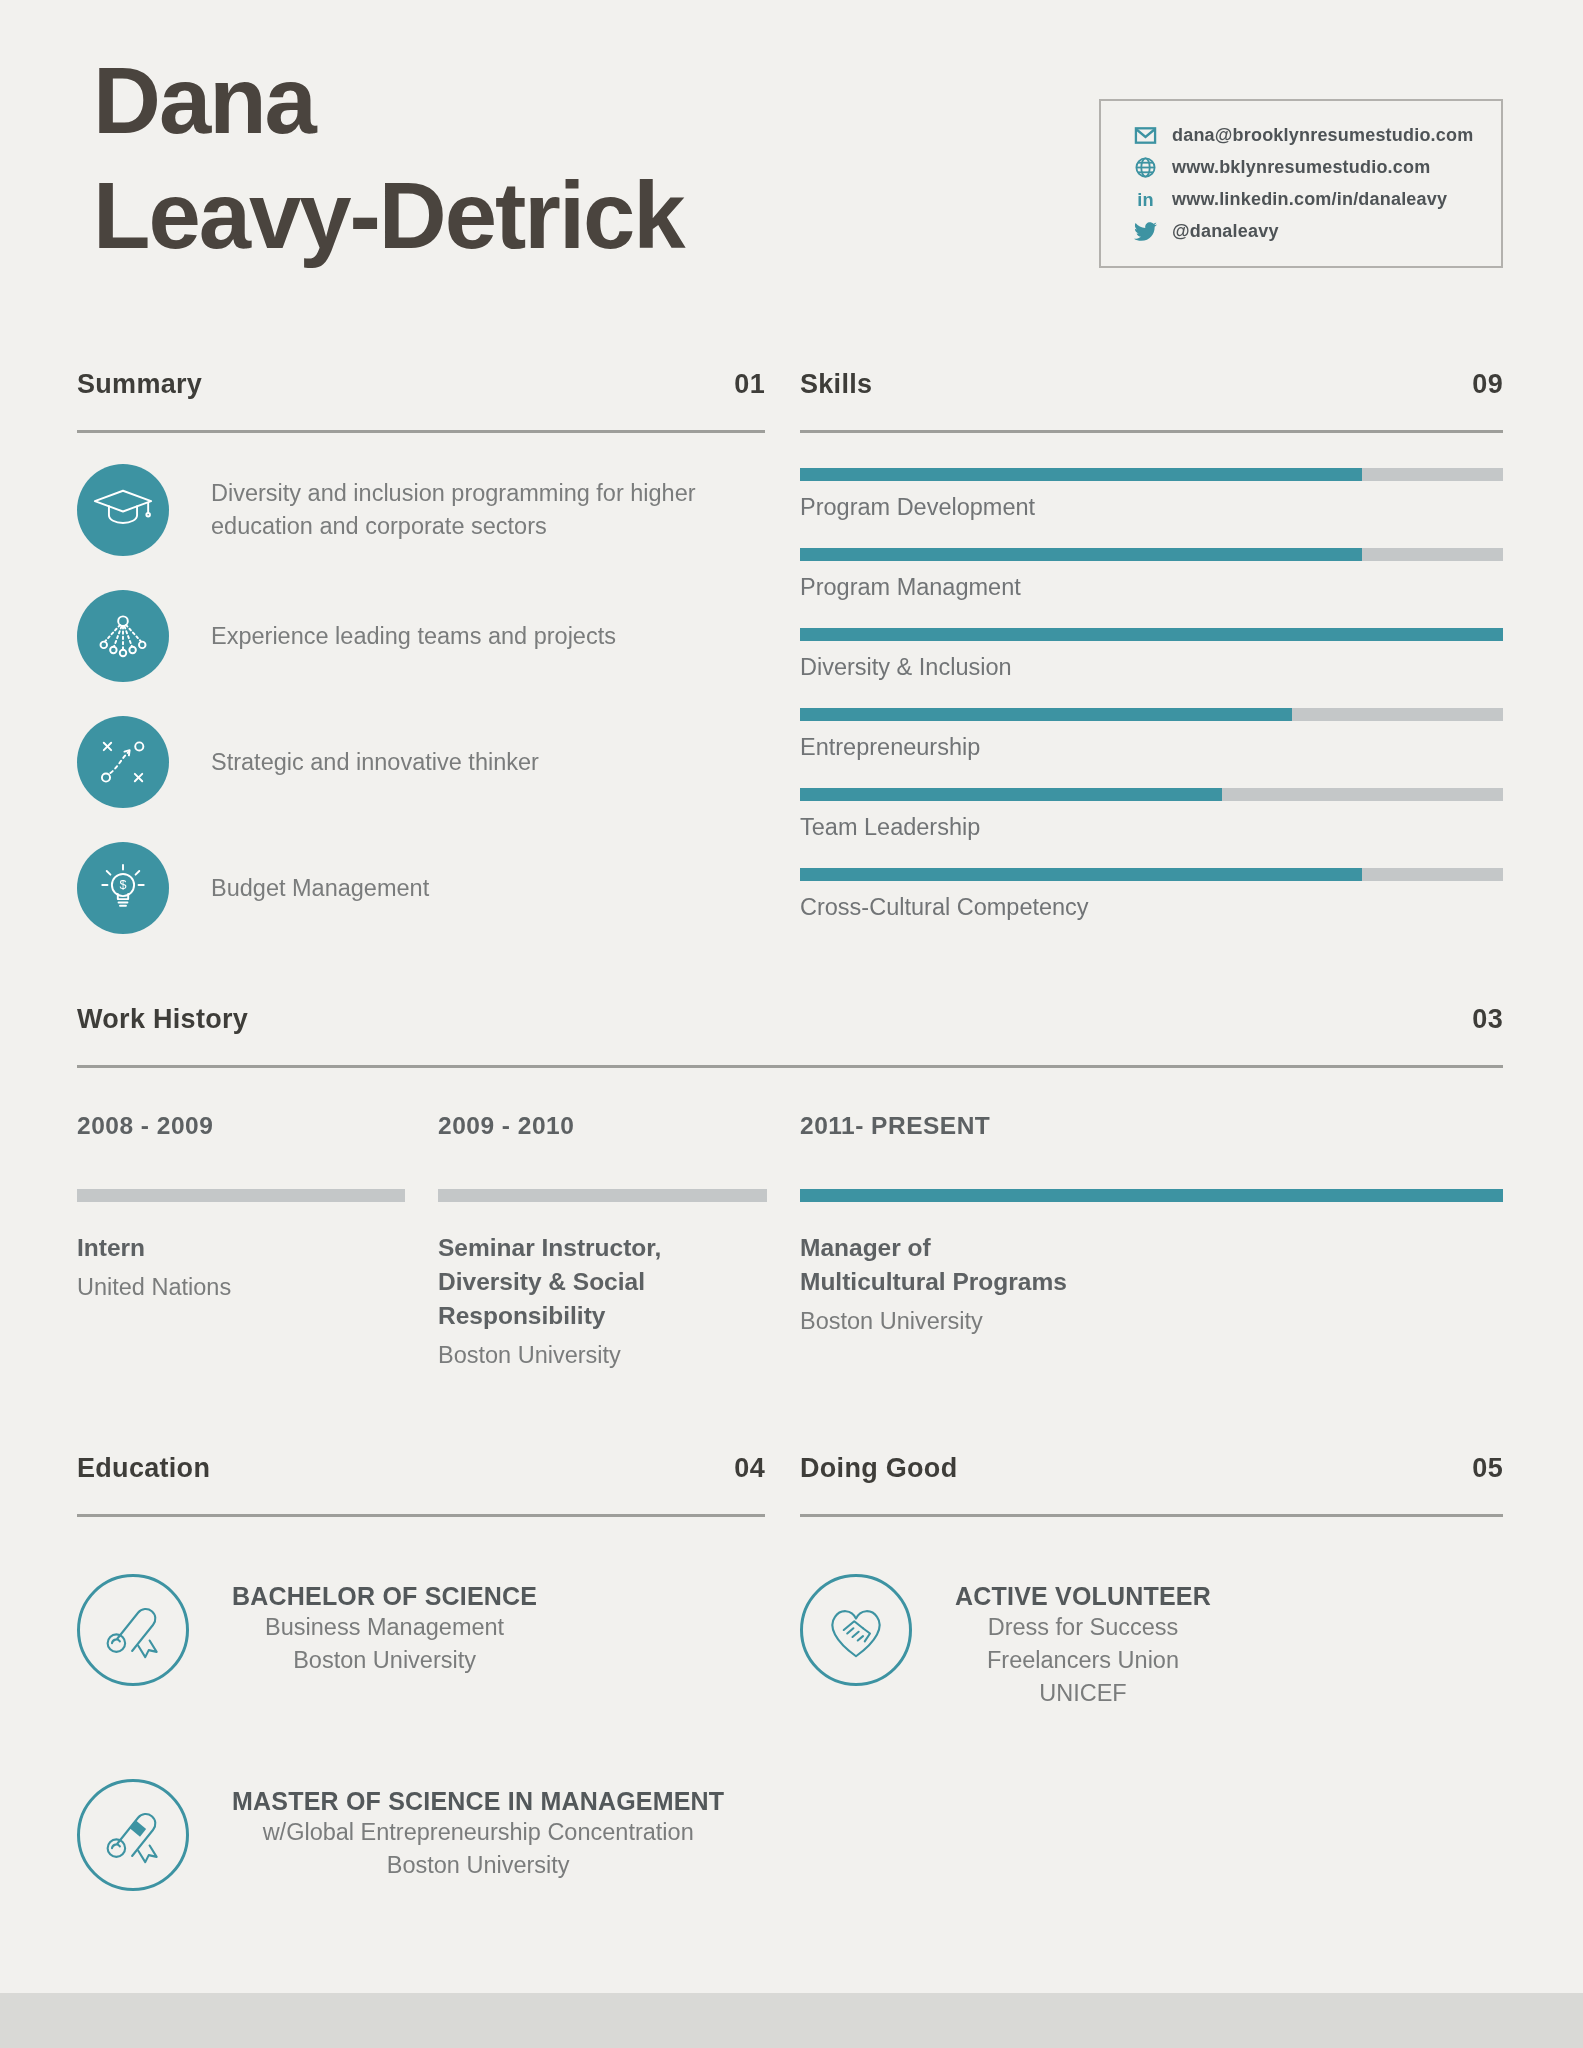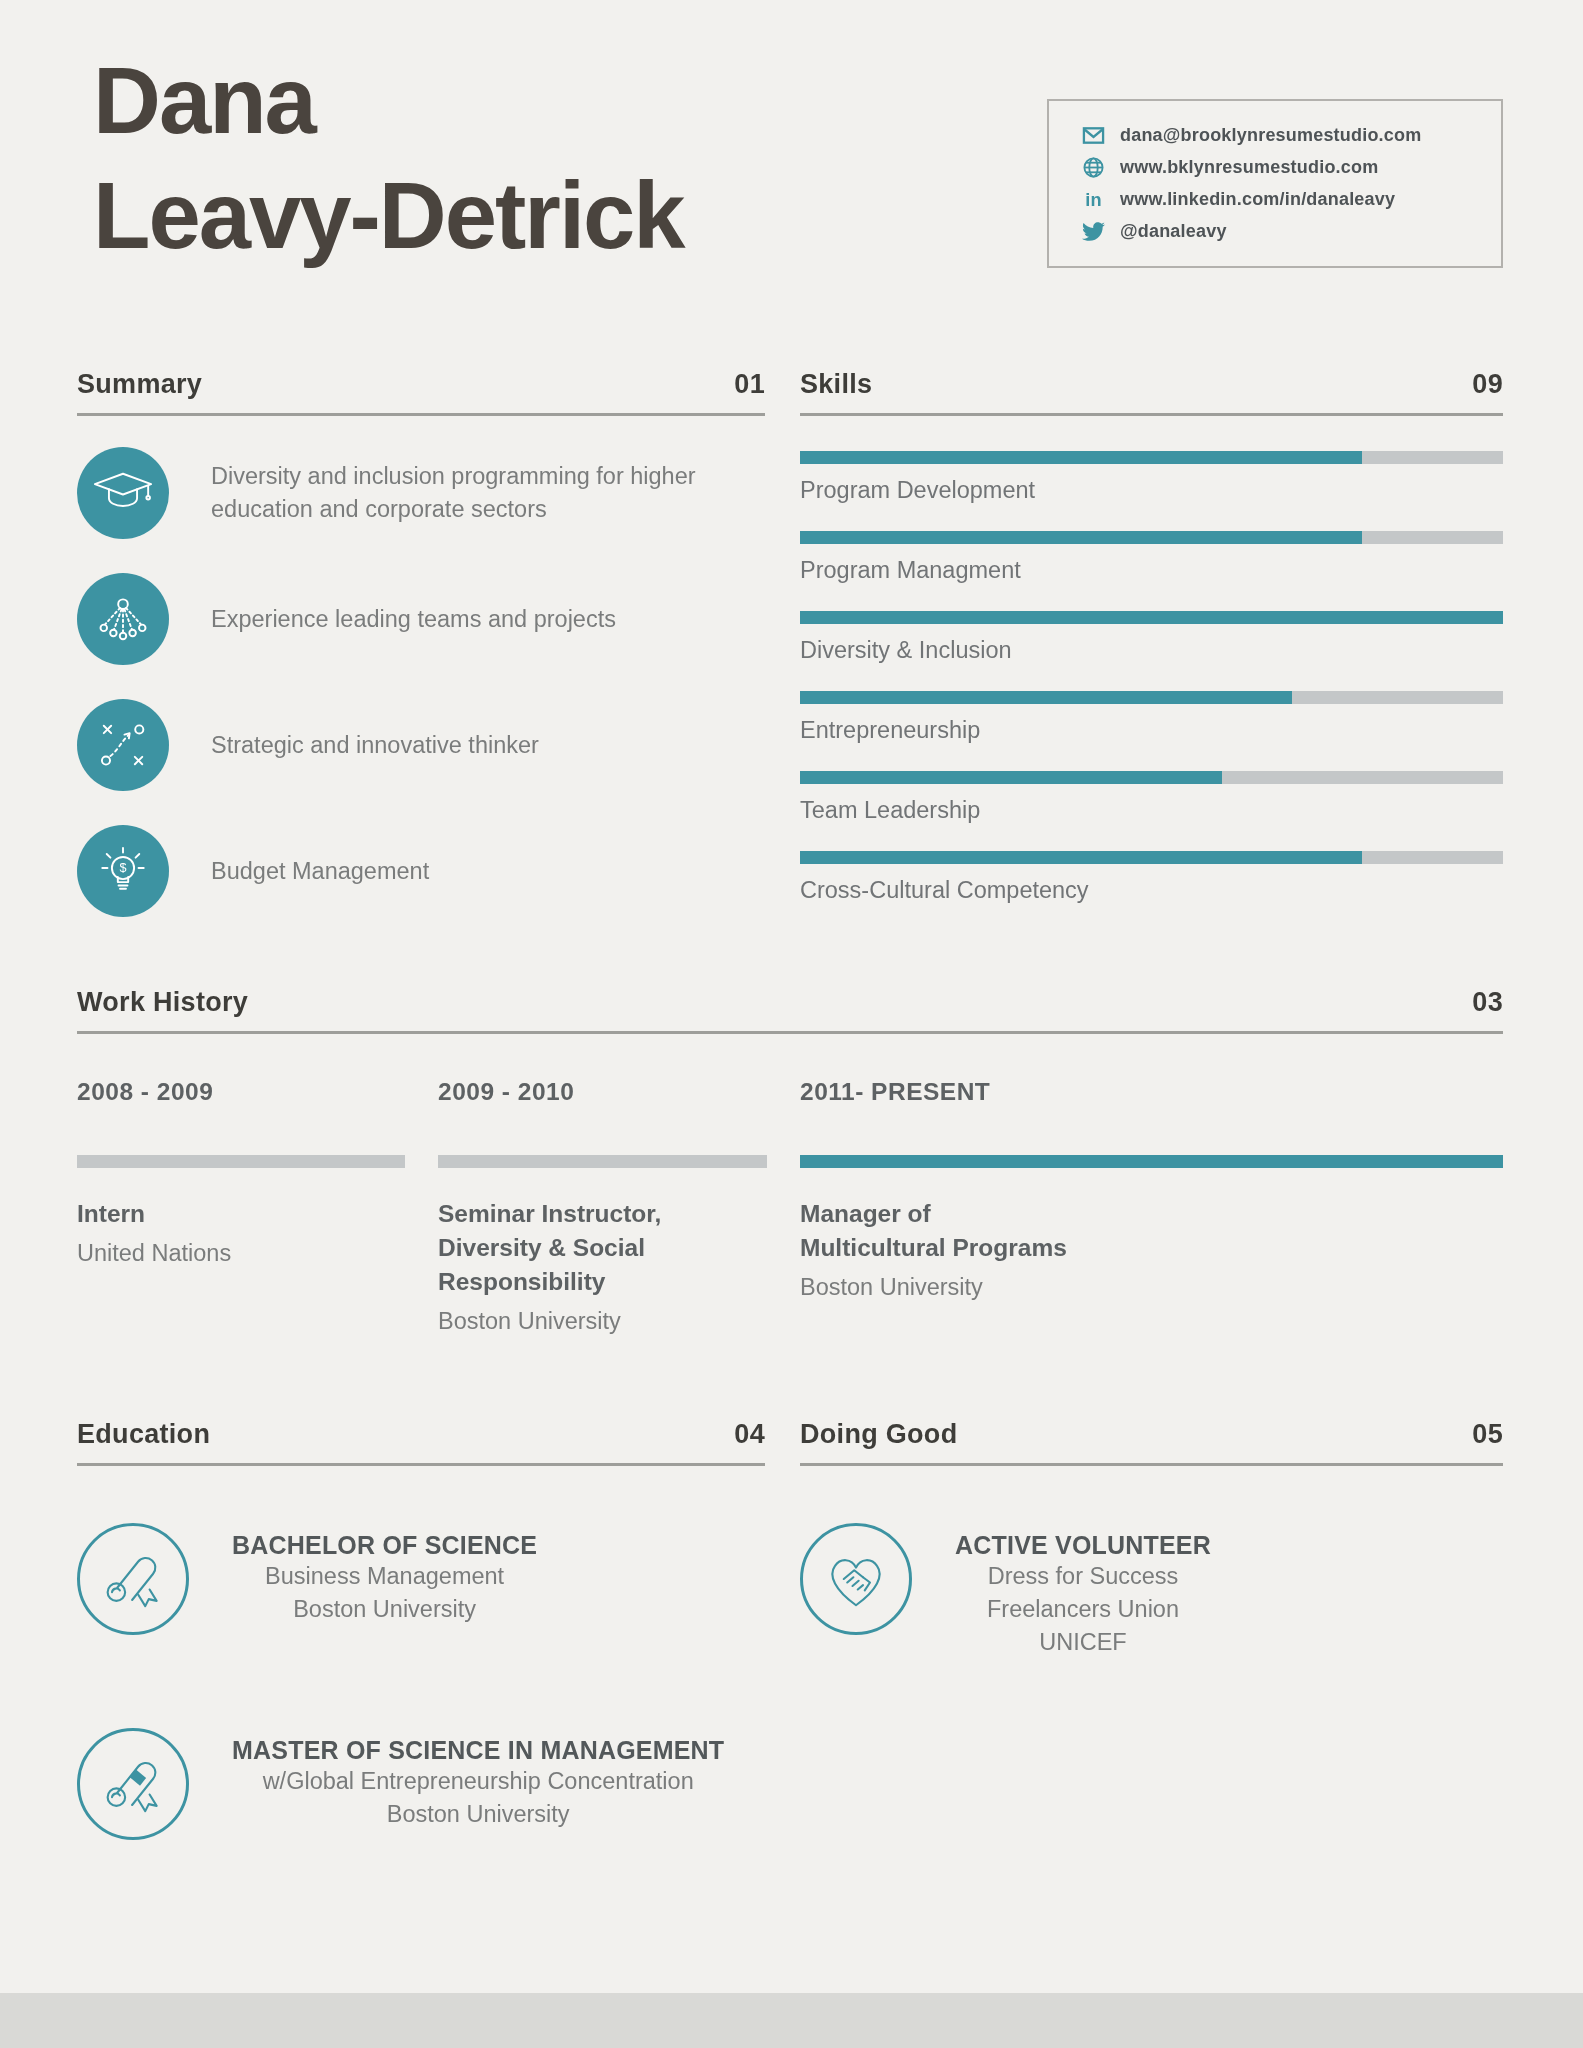--- a/index.html
+++ b/index.html
@@ -10,32 +10,32 @@
   }
   .content{padding:0 80px 0 77px;}
 
   
   .name{
     margin:16px;padding-top:28px;
     font-size:94px;line-height:1.22;font-weight:bold;
     color:#4a443e;letter-spacing:-2px;
   }
   .contact-box{
-    position:absolute;top:99px;right:80px;width:456px;box-sizing:border-box;
+    position:absolute;top:99px;right:80px;width:404px;box-sizing:border-box;
     border:2px solid #b3b1ad;padding:23px 16px 23px 33px;
     display:flex;flex-direction:column;gap:9px;background:transparent;
   }
   .contact-row{display:flex;align-items:center;gap:15px;
     font-weight:bold;font-size:18px;color:#4e5356;letter-spacing:.2px;}
   .cicon{width:23px;height:23px;flex:none;display:block;}
 
   
   .sec-head{
     display:flex;justify-content:space-between;align-items:flex-end;
-    border-bottom:3px solid #9e9e9a;padding-bottom:13px;
+    border-bottom:3px solid #9e9e9a;padding-bottom:30px;
     font-size:27px;font-weight:bold;color:#3e3d39;letter-spacing:.3px;
   }
   .grid2{display:grid;grid-template-columns:688px 703px;column-gap:35px;}
   .row1{margin-top:96px;}
 
   
   .summary-list{margin-top:31px;display:flex;flex-direction:column;gap:34px;}
   .summary-item{display:flex;align-items:center;gap:42px;}
   .sum-icon{width:92px;height:92px;border-radius:50%;background:#3d93a2;flex:none;
     display:flex;align-items:center;justify-content:center;}

